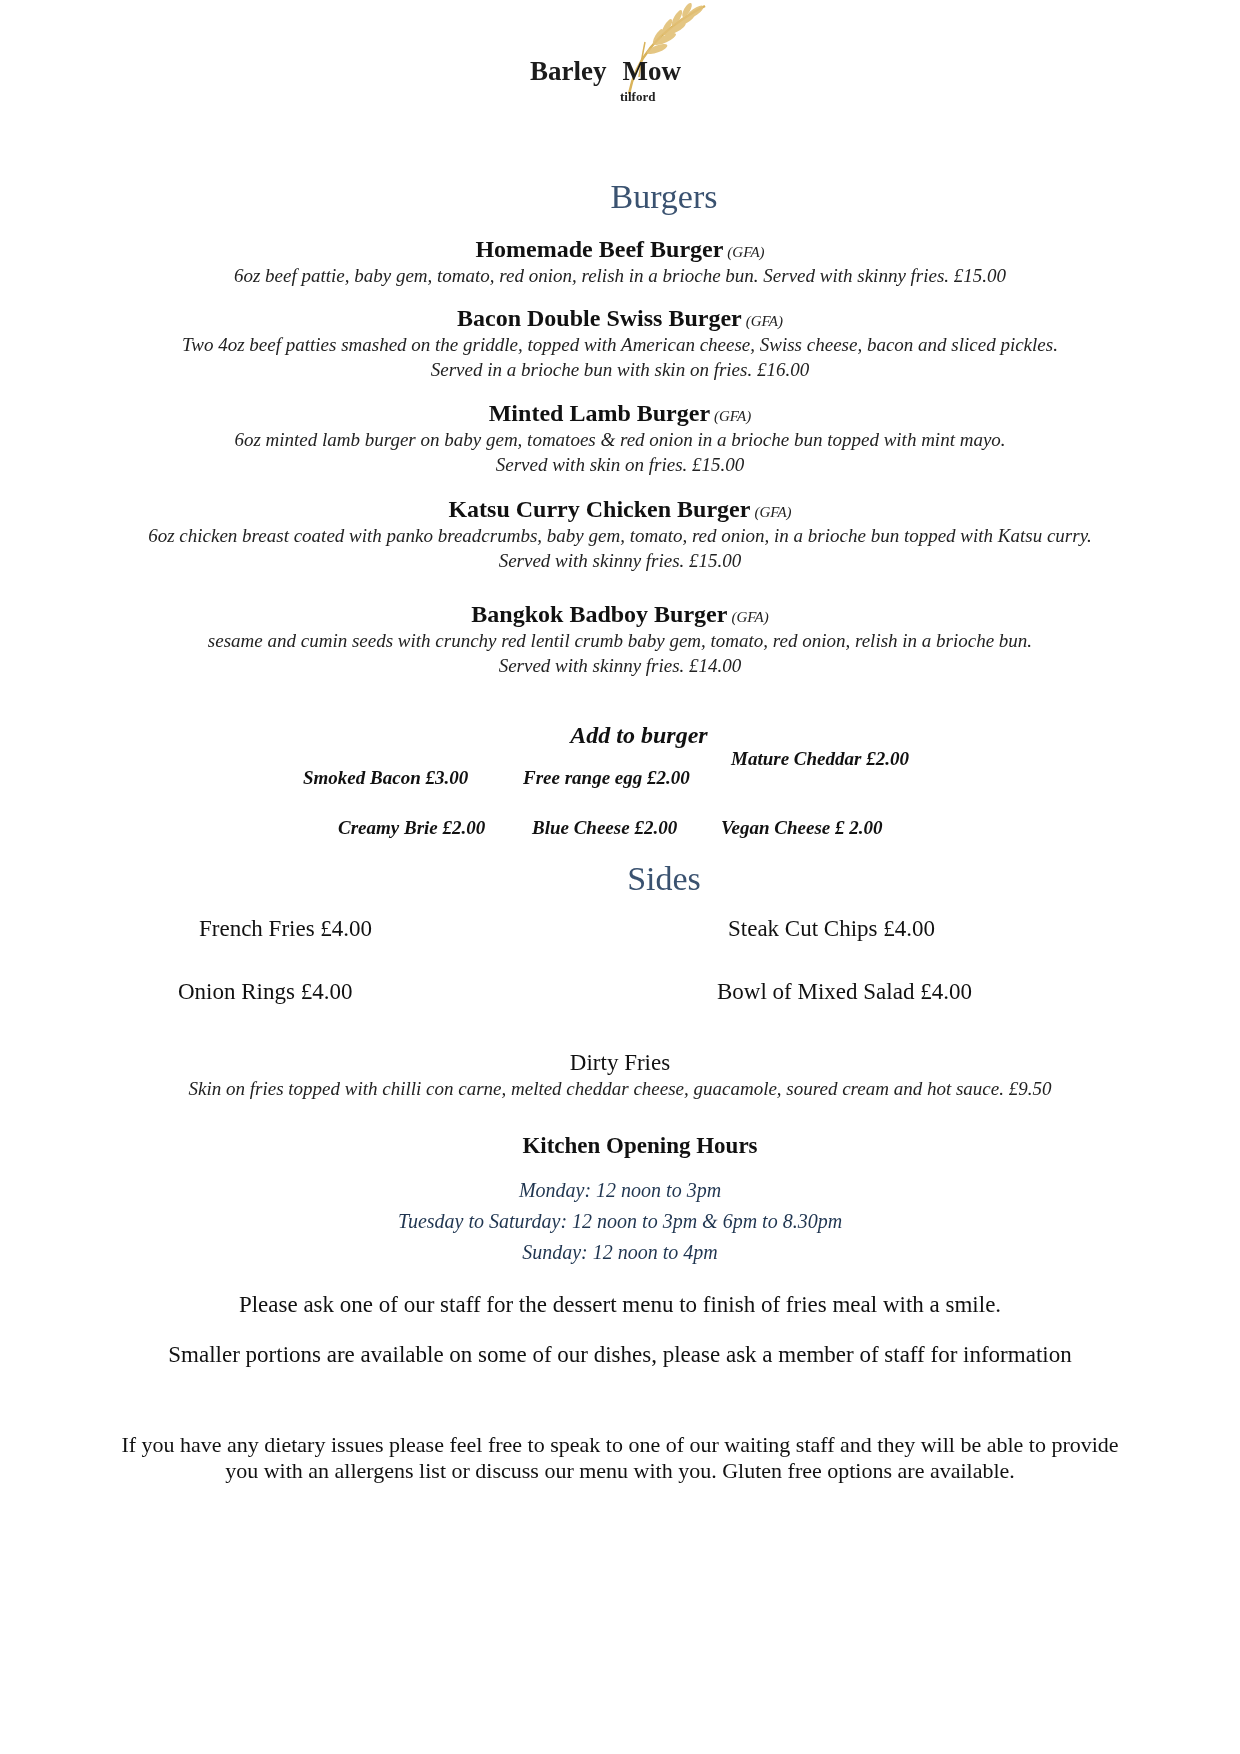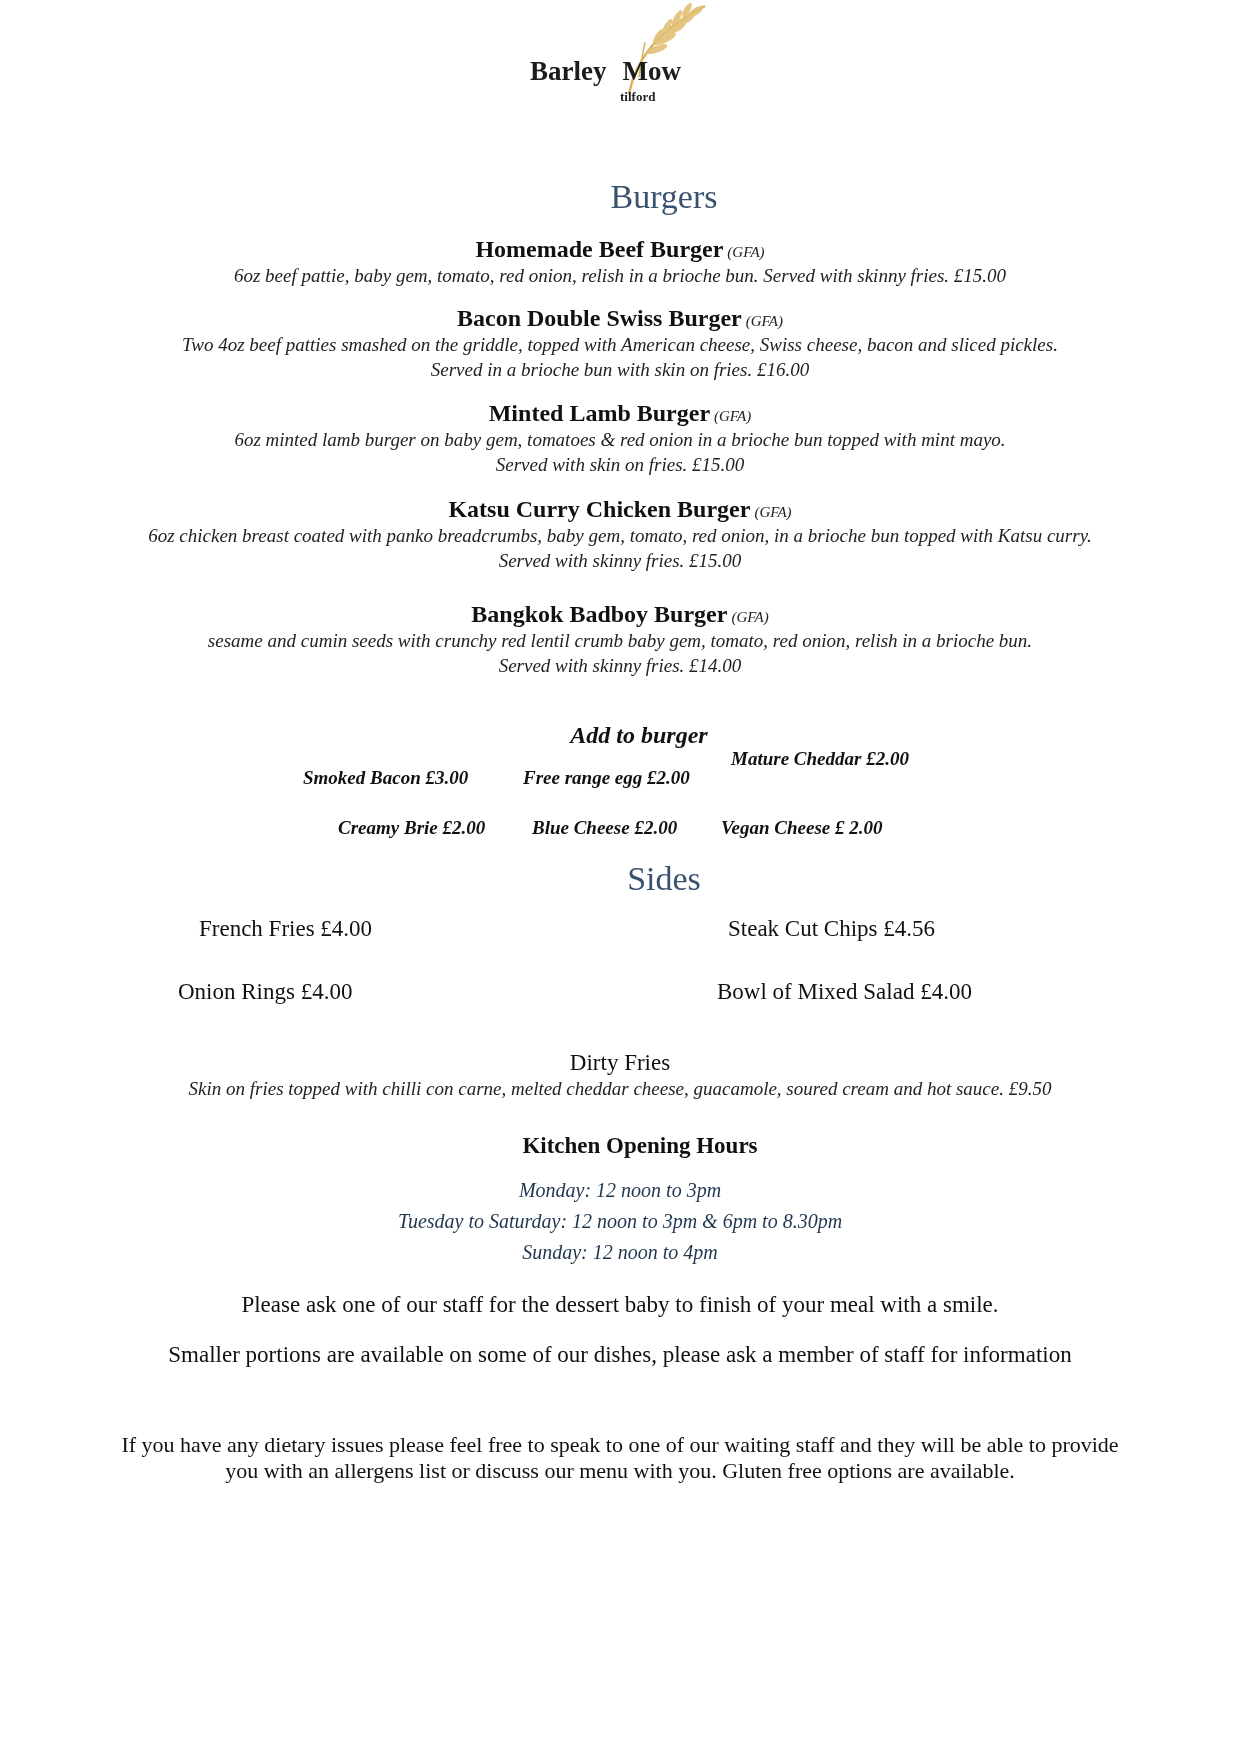--- a/index.html
+++ b/index.html
@@ -90,36 +90,36 @@
   <div class="center add-title" style="top:722px;padding-left:19px;">Add to burger</div>
   <div class="addon" style="left:303px; top:767px;">Smoked Bacon £3.00</div>
   <div class="addon" style="left:523px; top:767px;">Free range egg £2.00</div>
   <div class="addon" style="left:731px; top:748px;">Mature Cheddar £2.00</div>
   <div class="addon" style="left:338px; top:817px;">Creamy Brie £2.00</div>
   <div class="addon" style="left:532px; top:817px;">Blue Cheese £2.00</div>
   <div class="addon" style="left:721px; top:817px;">Vegan Cheese £ 2.00</div>
 
   <div class="center section-title" style="top:860px;">Sides</div>
   <div class="side" style="left:199px; top:916px;">French Fries £4.00</div>
-  <div class="side" style="left:728px; top:916px;">Steak Cut Chips £4.56</div>
+  <div class="side" style="left:728px; top:916px;">Steak Cut Chips £4.00</div>
   <div class="side" style="left:178px; top:979px;">Onion Rings £4.00</div>
   <div class="side" style="left:717px; top:979px;">Bowl of Mixed Salad £4.00</div>
 
   <div class="center" style="top:1050px;">
     <div class="dirty-name">Dirty Fries</div>
     <div class="desc">Skin on fries topped with chilli con carne, melted cheddar cheese, guacamole, soured cream and hot sauce. £9.50</div>
   </div>
 
   <div class="center hours-title" style="top:1133px;padding-left:20px;">Kitchen Opening Hours</div>
   <div class="center hours" style="top:1175px;">
     <div>Monday: 12 noon to 3pm</div>
     <div>Tuesday to Saturday: 12 noon to 3pm &amp; 6pm to 8.30pm</div>
     <div>Sunday: 12 noon to 4pm</div>
   </div>
 
-  <div class="center note" style="top:1292px;">Please ask one of our staff for the dessert baby to finish of your meal with a smile.</div>
+  <div class="center note" style="top:1292px;">Please ask one of our staff for the dessert menu to finish of fries meal with a smile.</div>
   <div class="center note" style="top:1342px;">Smaller portions are available on some of our dishes, please ask a member of staff for information</div>
   <div class="center small-note" style="top:1432px;">
     <div>If you have any dietary issues please feel free to speak to one of our waiting staff and they will be able to provide</div>
     <div>you with an allergens list or discuss our menu with you. Gluten free options are available.</div>
   </div>
 
 </div>
 
 </body></html>

